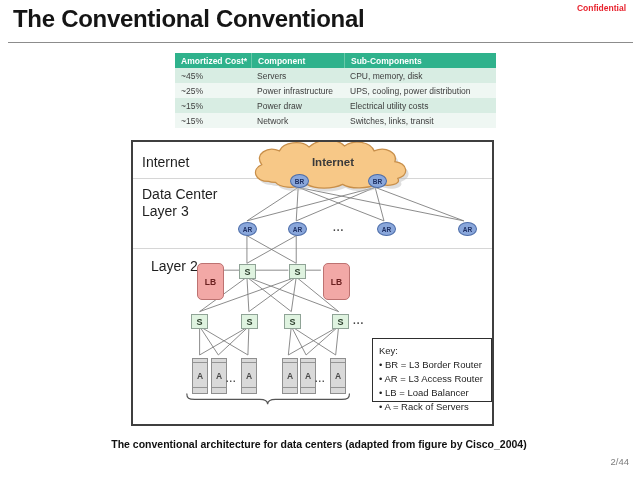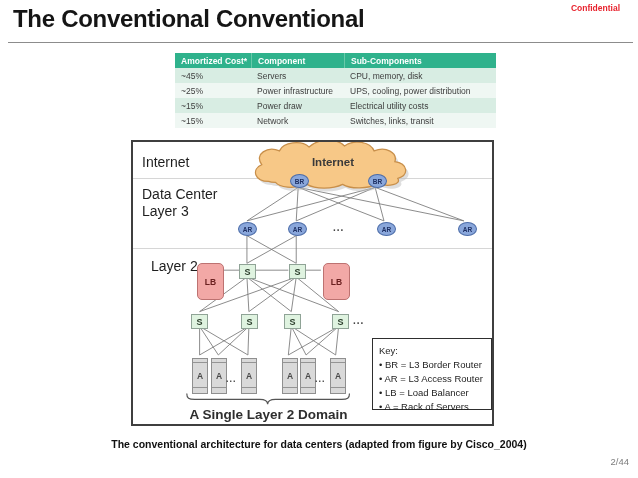--- a/index.html
+++ b/index.html
@@ -1,21 +1,21 @@
 <!DOCTYPE html>
 <html><head>
 <meta charset="utf-8">
 <style>
   * { margin:0; padding:0; box-sizing:border-box; }
   html,body { width:638px; height:478px; background:#ffffff; overflow:hidden;
               font-family:"Liberation Sans", sans-serif; position:relative; }
 
   .title { position:absolute; left:13px; top:5px; font-size:24px; font-weight:bold;
            color:#151515; letter-spacing:-0.3px; }
-  .confidential { position:absolute; right:18px; top:3px; font-size:8.5px;
+  .confidential { position:absolute; right:12px; top:3px; font-size:8.5px;
                   font-weight:bold; color:#e8232e; }
   .rule { position:absolute; left:8px; right:5px; top:42px; border-top:1.5px solid #8c8c8c; }
 
   
   .cost-table { position:absolute; left:157px; top:53px; display:grid;
                 grid-template-columns:76px 93px 152px; font-size:8.5px;margin-left:18px; }
   .cell { padding:2.5px 0 2.5px 6px; white-space:nowrap; overflow:hidden; }
   .th { background:#2fb28c; color:#ffffff; font-weight:bold; }
   .th.sep { border-left:1px solid #68c9a9; }
   .td { color:#3d3d3d; }
@@ -45,21 +45,21 @@
   .rack::before { content:""; position:absolute; left:0; right:0; top:3px;
                   border-top:1px solid #949494; }
   .rack::after  { content:""; position:absolute; left:0; right:0; bottom:5px;
                   border-top:1px solid #949494; }
   .rack-label { font-size:8.5px; font-weight:600; color:#4a4a4a; }
 
   .dots { position:absolute; font-size:10px; font-weight:bold; color:#444;
           letter-spacing:1px; }
   .dots-sm { font-size:9px; }
 
-  .keybox { position:absolute; left:239px; top:196px; width:120px; height:72px;
+  .keybox { position:absolute; left:239px; top:196px; width:120px; height:64px;
             border:1.5px solid #2e2e2e; background:#ffffff; padding:5px 8px 0 6px;
             font-size:9.5px; line-height:14.1px; color:#1e1e1e; }
   .domain-lbl { position:absolute; left:52px; top:265px; width:167px; text-align:center;
                 font-size:13.5px; font-weight:600; color:#2e2e2e; white-space:nowrap; }
 
   .caption { position:absolute; left:0; right:0; top:438px; text-align:center;
              font-size:10.5px; font-weight:bold; color:#111111; }
   .pagenum { position:absolute; right:9px; top:456px; font-size:9.5px; color:#7d7d7d; }
 </style>
 </head>
@@ -189,21 +189,20 @@
       <span class="rack-label">A</span>
     </div>
   <div class="rack" style="left:167px; top:216px">
       <span class="rack-label">A</span>
     </div>
   <div class="dots dots-sm" style="left:182px; top:232px">...</div>
   <div class="rack" style="left:197px; top:216px">
       <span class="rack-label">A</span>
     </div>
 
-  <div class="domain-lbl">A Single Layer 2 Domain</div>
 
   <div class="keybox">
     <div>Key:</div>
     <div>• BR = L3 Border Router</div>
     <div>• AR = L3 Access Router</div>
     <div>• LB = Load Balancer</div>
     <div>• A = Rack of Servers</div>
   </div>
 </div>
 

